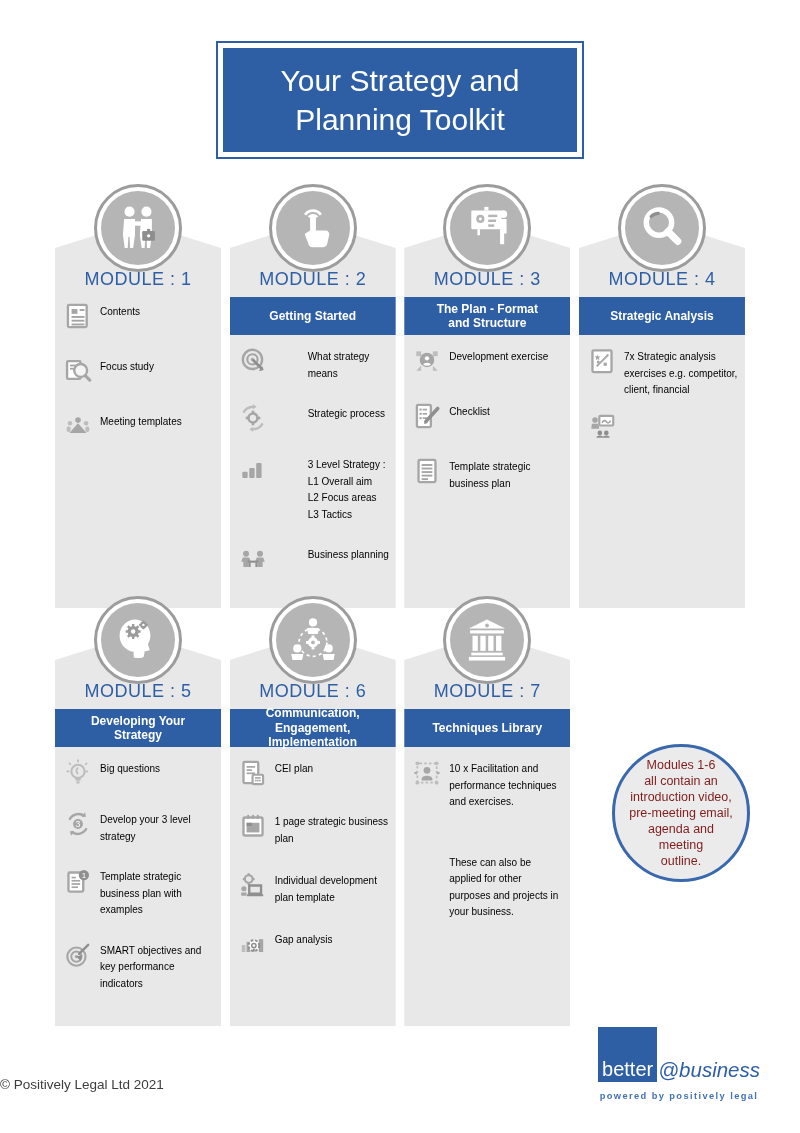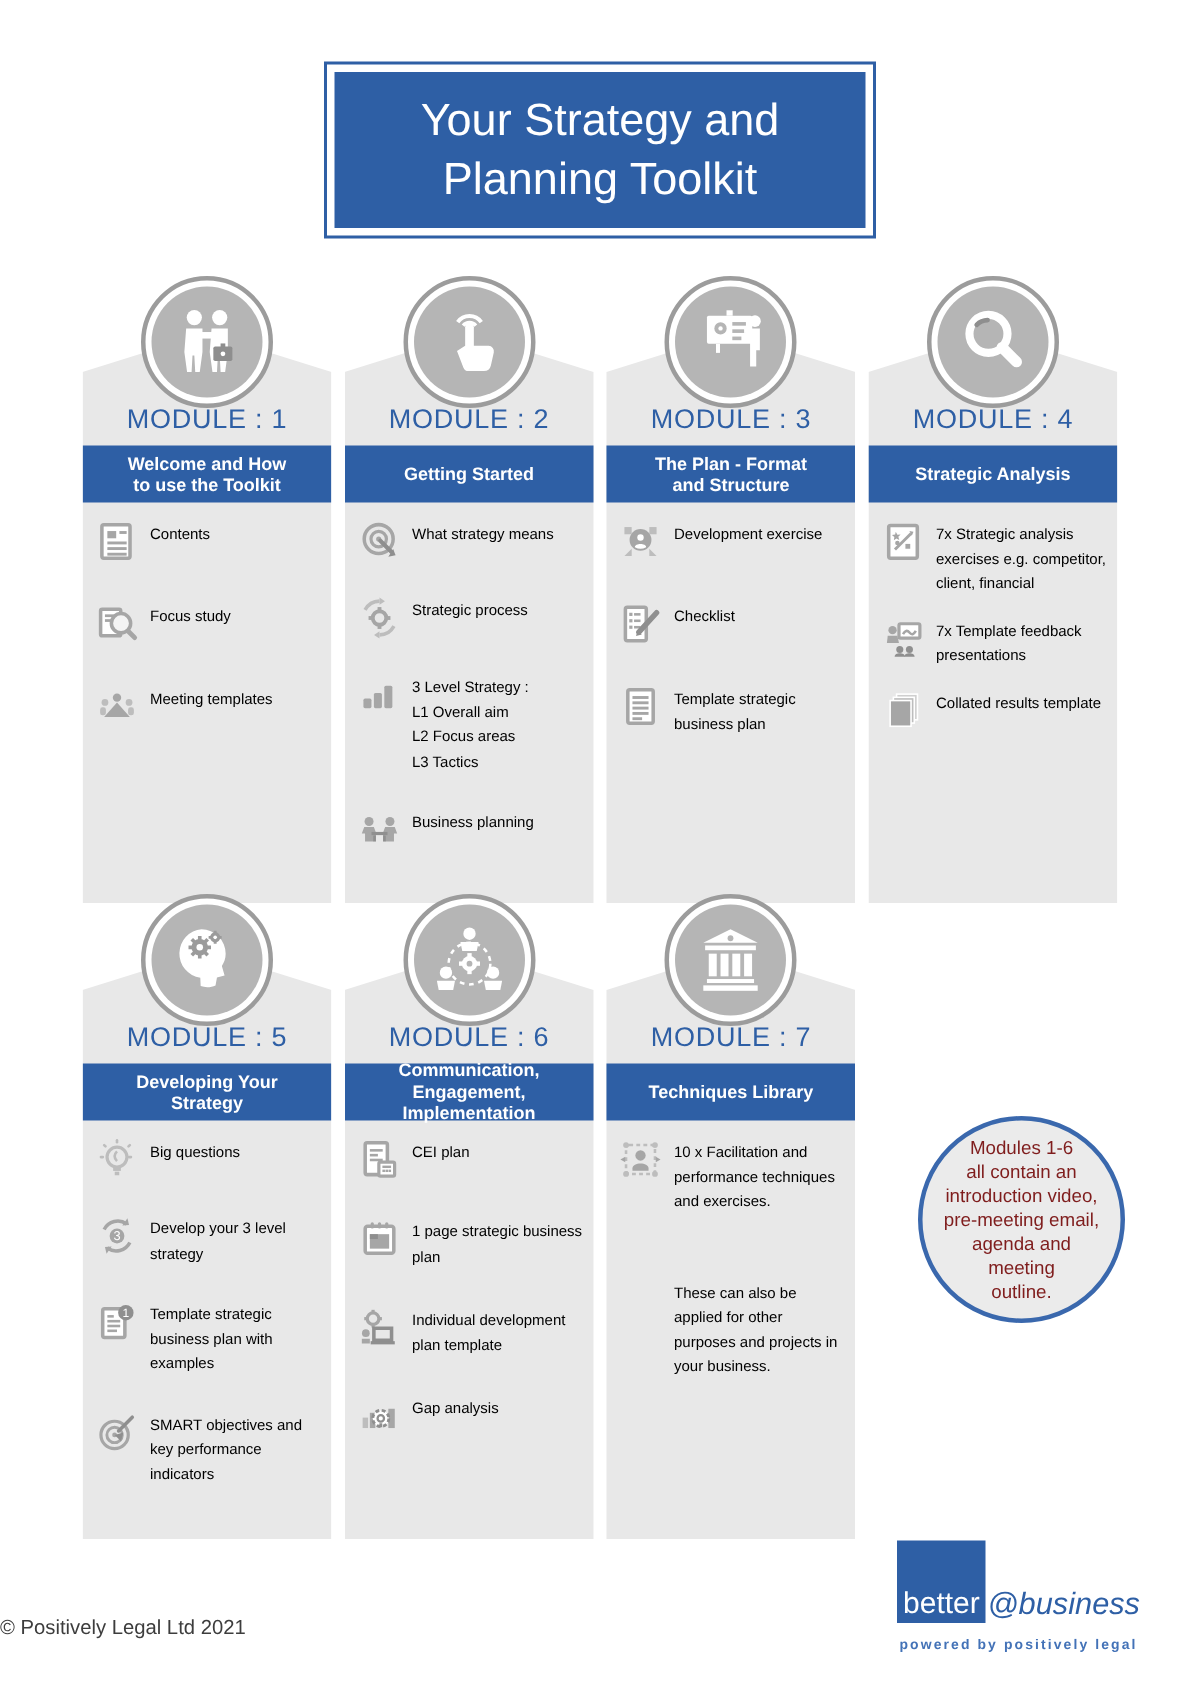--- a/index.html
+++ b/index.html
@@ -32,21 +32,21 @@
   .mod-num{padding-top:47px;text-align:center;color:#2e5fa5;font-size:18px;letter-spacing:.5px;}
   .mod-banner{margin-top:7px;height:38px;background:#2e5fa5;color:#fff;display:flex;
               align-items:center;justify-content:center;text-align:center;font-size:12px;
               font-weight:bold;line-height:14.5px;white-space:pre-line;padding:0 2px;}
   .mod-items{padding:14px 6px 10px 8px;}
   .item{display:flex;margin-bottom:28px;}
   .item:last-child{margin-bottom:0;}
   .item-icon{width:30px;height:30px;flex:0 0 30px;margin-right:7px;margin-top:-3px;}
   .item-icon svg{width:30px;height:30px;}
   .item-label{font-size:10px;line-height:16.5px;color:#000000;white-space:pre-line;}
-  .m1 .item{margin-bottom:24px;}
+  .m1 .item{margin-bottom:24px;gap:33px;}
   .m3 .item{margin-bottom:15px;}
   .m4 .item{margin-bottom:24px;}
   .m5 .item{margin-bottom:26px;}
   .m6 .item{margin-bottom:44px;}
 
   
   .bubble{position:absolute;left:612px;top:744px;width:138px;height:138px;border-radius:50%;
           border:3px solid #3a68ad;background:#ebebeb;box-sizing:border-box;display:flex;
           align-items:center;justify-content:center;text-align:center;font-size:12.5px;
           line-height:16px;color:#7f1d1d;white-space:pre-line;}
@@ -86,22 +86,20 @@
                 <rect x="19" y="18.5" width="10" height="3.6" fill="#fff"></rect>
                 <rect x="27.5" y="26.5" width="10.5" height="8" rx="1" fill="#8e8e8e"></rect>
                 <rect x="31.5" y="24.8" width="2.6" height="2.2" fill="#8e8e8e"></rect>
                 <circle cx="32.8" cy="30.5" r="1.3" fill="#fff"></circle>
               </svg>
             </div>
           </div>
         </div>
         <div class="mod-body">
           <div class="mod-num">MODULE : 1</div>
-          <div class="mod-banner">Welcome and How
-to use the Toolkit</div>
           <div class="mod-items">
             <div class="item">
               <div class="item-icon"><svg viewBox="0 0 28 28">
                   <rect x="4.6" y="3.6" width="17.5" height="20.8" rx="1.2" fill="#fff" stroke="#a6a6a6" stroke-width="2.2"></rect>
                   <rect x="8" y="7.5" width="5.5" height="4.5" fill="#a6a6a6"></rect>
                   <rect x="15.5" y="7.5" width="4.5" height="1.8" fill="#a6a6a6"></rect>
                   <rect x="8" y="14" width="12" height="1.8" fill="#a6a6a6"></rect>
                   <rect x="8" y="17.5" width="12" height="1.8" fill="#a6a6a6"></rect>
                   <rect x="8" y="21" width="12" height="1.8" fill="#a6a6a6"></rect>
                 </svg></div>
@@ -302,29 +300,20 @@
               <div class="item-icon"><svg viewBox="0 0 28 28">
                   <rect x="11.5" y="4.5" width="13" height="9" rx="1" fill="#fff" stroke="#a6a6a6" stroke-width="2"></rect>
                   <path d="M14 11 q2-3.5 4-1 t4-1" fill="none" stroke="#a6a6a6" stroke-width="1.6"></path>
                   <circle cx="7.5" cy="8.5" r="2.6" fill="#a6a6a6"></circle>
                   <path d="M4.5 12 h6 l1 4.5 h-7.5 z" fill="#a6a6a6"></path>
                   <circle cx="12" cy="20.5" r="2.2" fill="#8f8f8f"></circle>
                   <circle cx="18" cy="20.5" r="2.2" fill="#8f8f8f"></circle>
                   <path d="M8.8 25 c0-2.8 6.4-2.8 6.4 0 z" fill="#8f8f8f"></path>
                   <path d="M14.8 25 c0-2.8 6.4-2.8 6.4 0 z" fill="#8f8f8f"></path>
                 </svg></div>
-              <div class="item-label">7x Template feedback presentations</div>
-            </div>
-            <div class="item">
-              <div class="item-icon"><svg viewBox="0 0 28 28">
-                  <rect x="10" y="3.5" width="13" height="16" fill="#cfcfcf" stroke="#fff" stroke-width="1"></rect>
-                  <rect x="8" y="5.5" width="13" height="16" fill="#bdbdbd" stroke="#fff" stroke-width="1"></rect>
-                  <rect x="6" y="7.5" width="13" height="16" fill="#a6a6a6" stroke="#fff" stroke-width="1"></rect>
-                </svg></div>
-              <div class="item-label">Collated results template</div>
             </div>
           </div>
         </div>
       </div>
     </div>
   <div class="row" id="row2">
       <div class="module m4">
         <div class="circle-wrap">
           <div class="mod-circle">
             <div class="mod-circle-inner">

